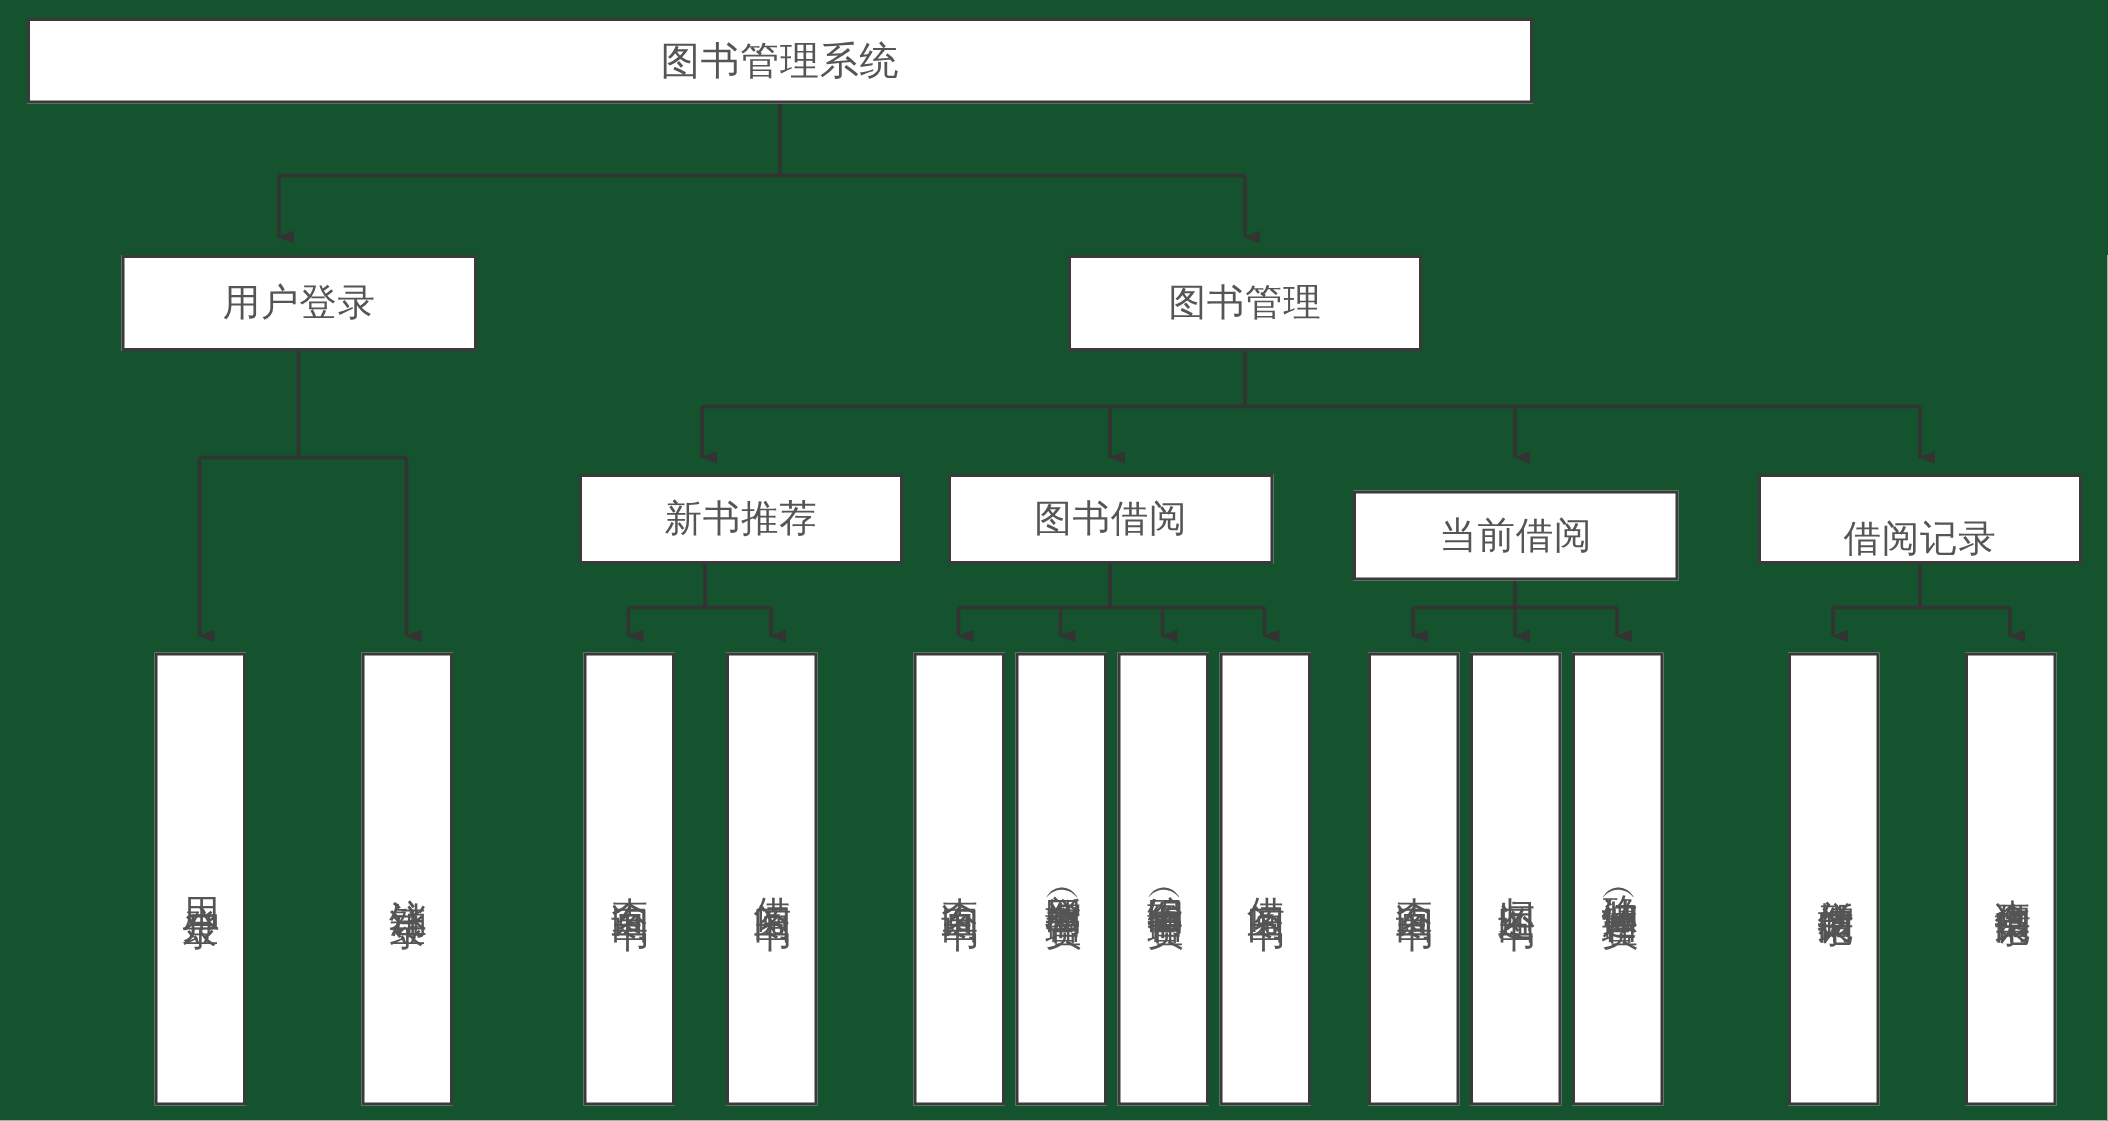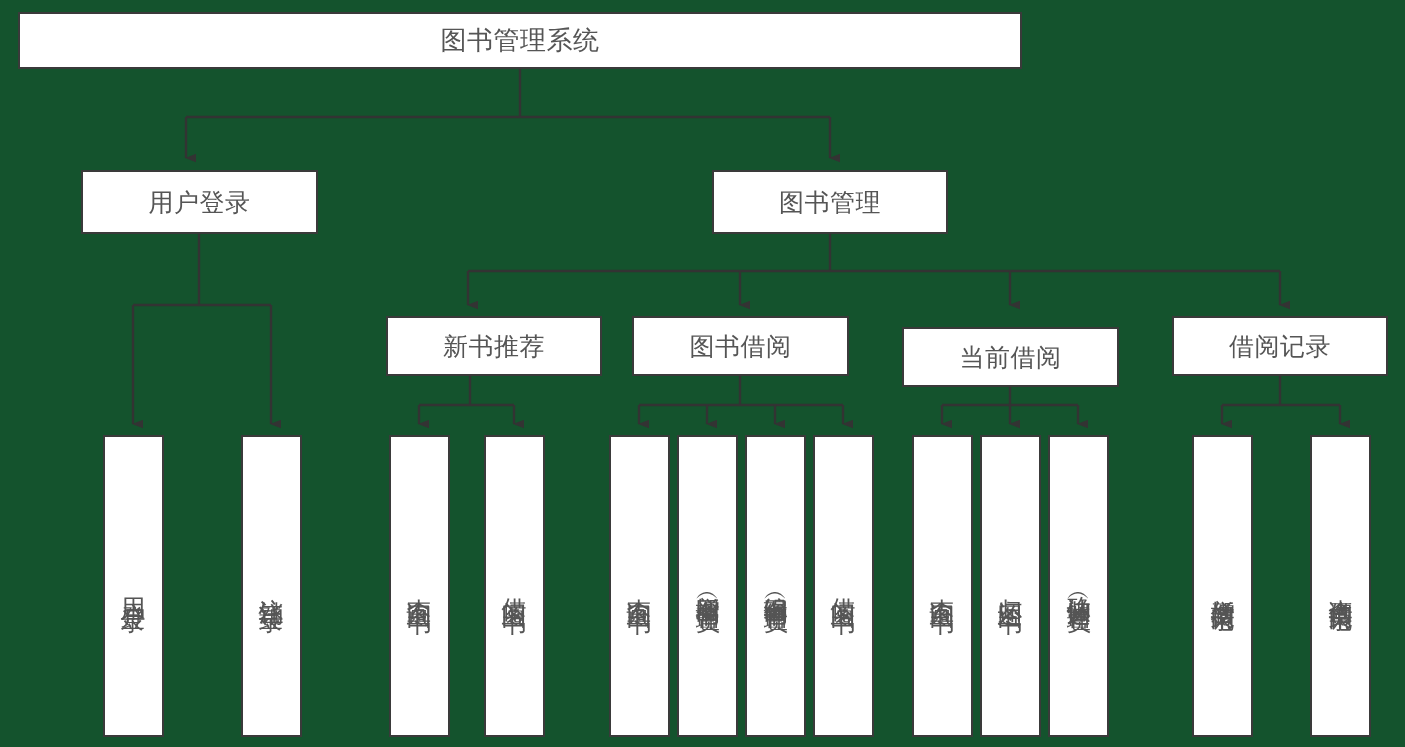--- a/index.html
+++ b/index.html
@@ -154,21 +154,21 @@
   </div>
 
   <div class="node horiz" style="left:632px; top:316px; width:217px; height:60px;">
     <span class="node-label">图书借阅</span>
   </div>
 
   <div class="node horiz" style="left:902px; top:316px; width:217px; height:60px;margin-top:11px;">
     <span class="node-label">当前借阅</span>
   </div>
 
-  <div class="node horiz" style="left:1172px; top:316px; width:216px; height:60px;">
+  <div class="node horiz" style="left:1172px; top:316px; width:216px; height:60px;align-items:flex-end;">
     <span class="node-label">借阅记录</span>
   </div>
 
   <div class="node vert" style="left:103px; top:435px; width:61px; height:302px;">
     <span class="node-label">用户登录</span>
   </div>
 
   <div class="node vert" style="left:241px; top:435px; width:61px; height:302px;">
     <span class="node-label">注销登录</span>
   </div>

